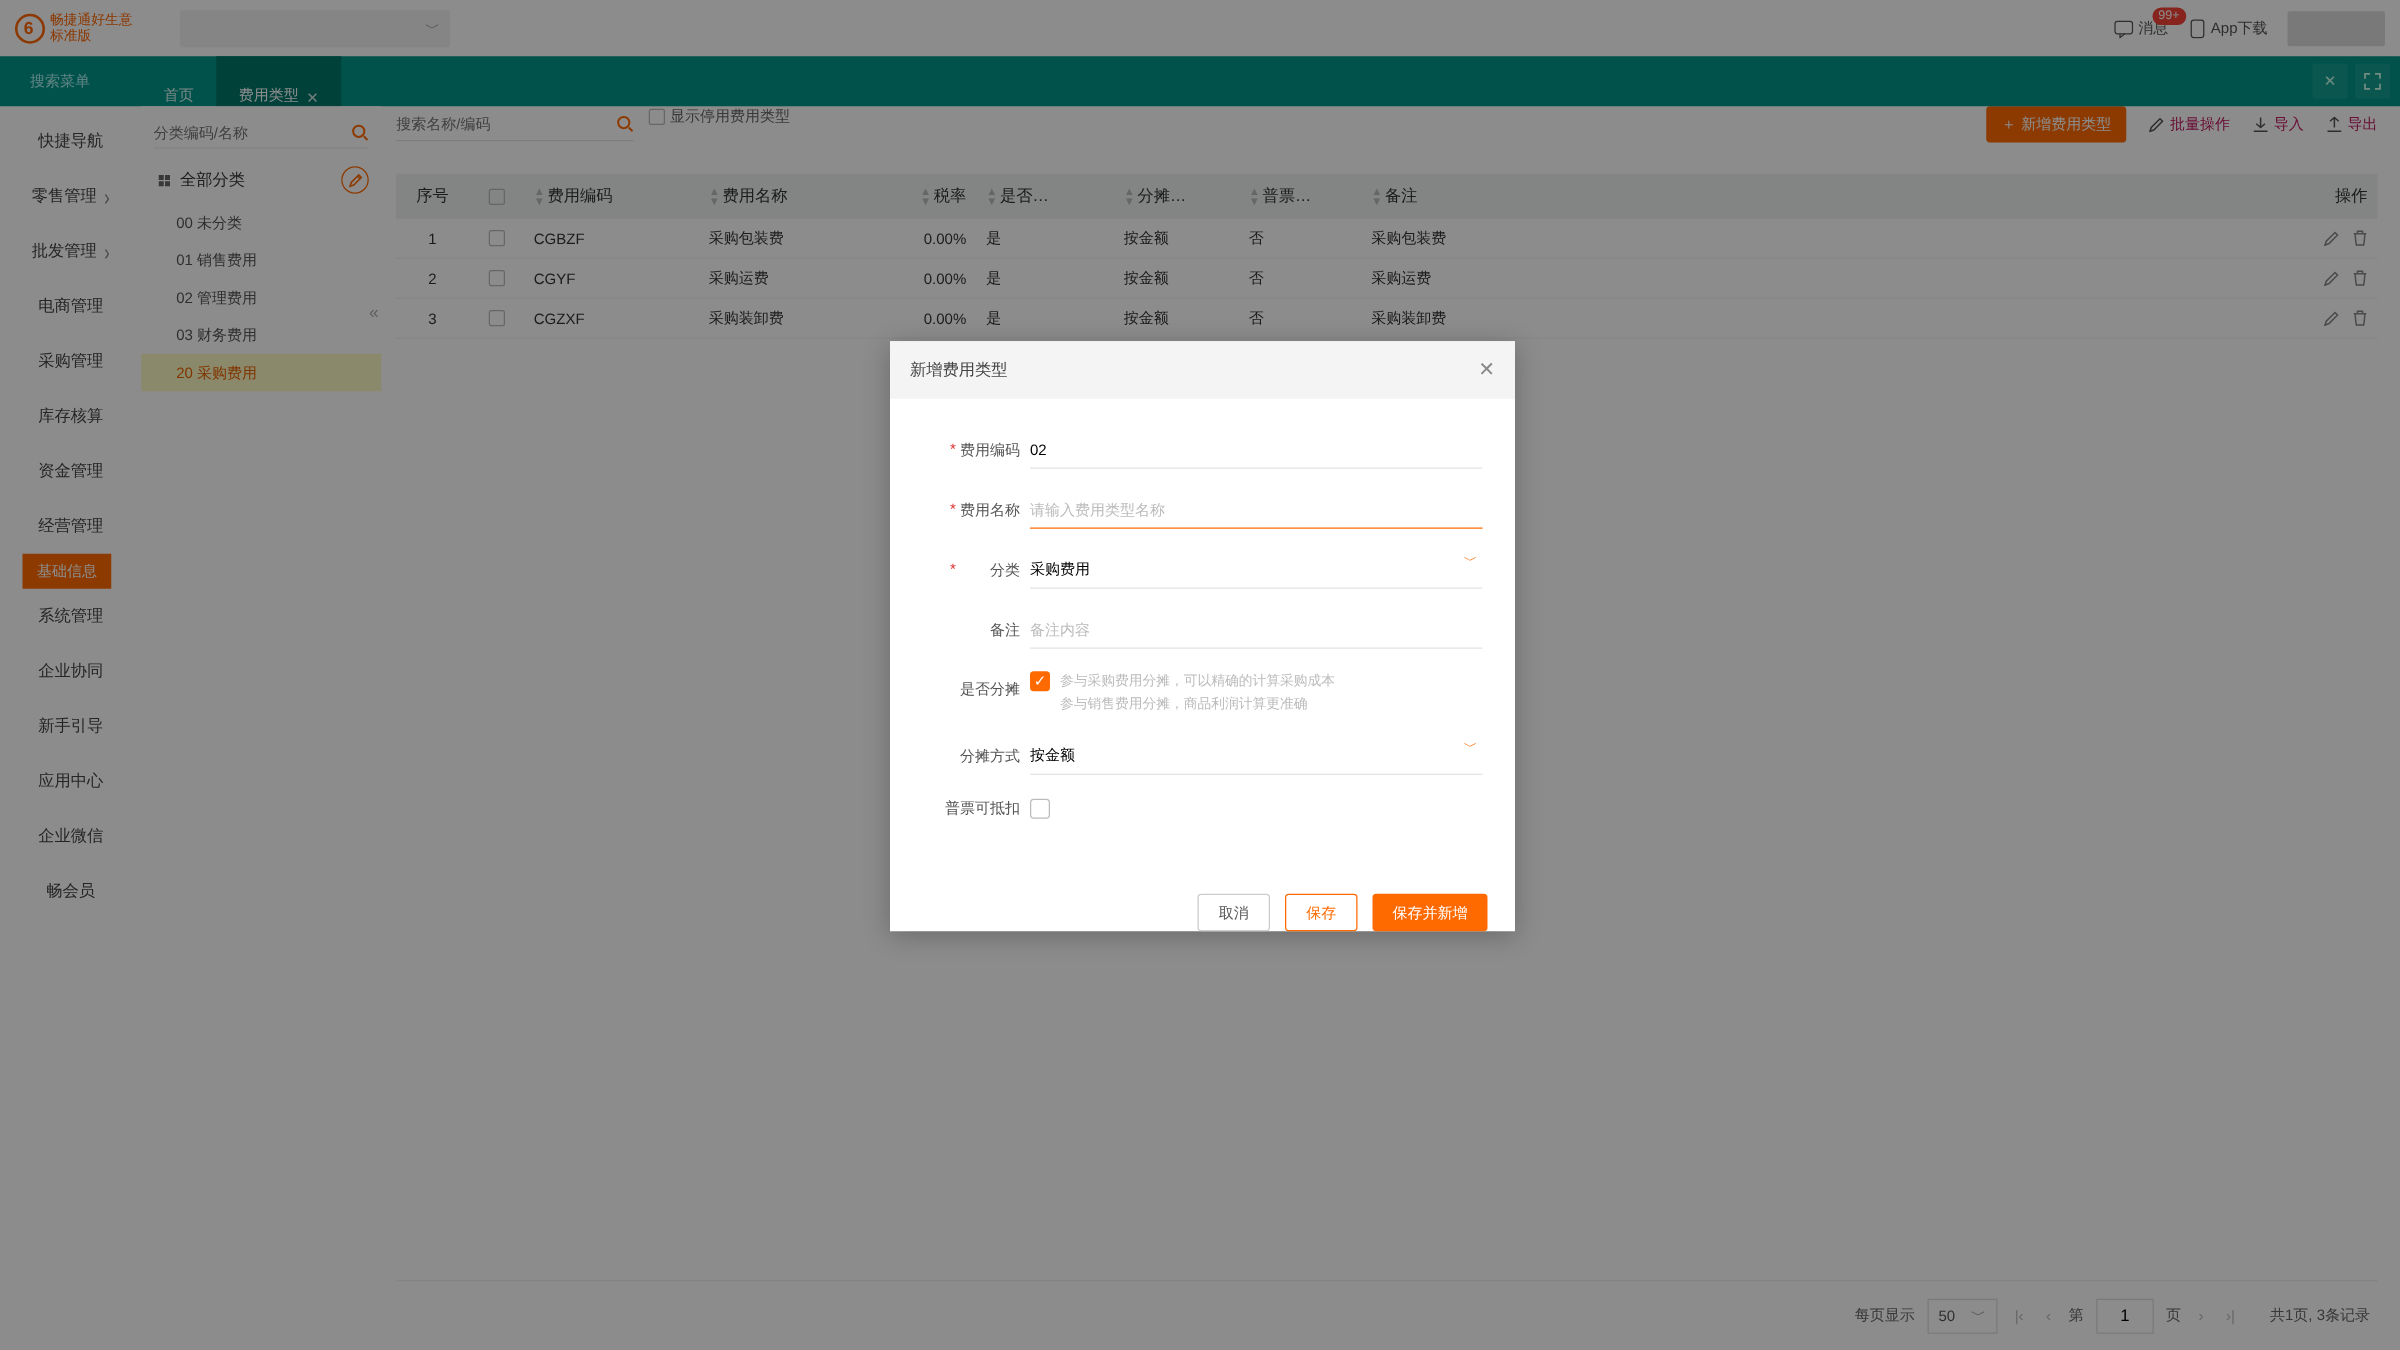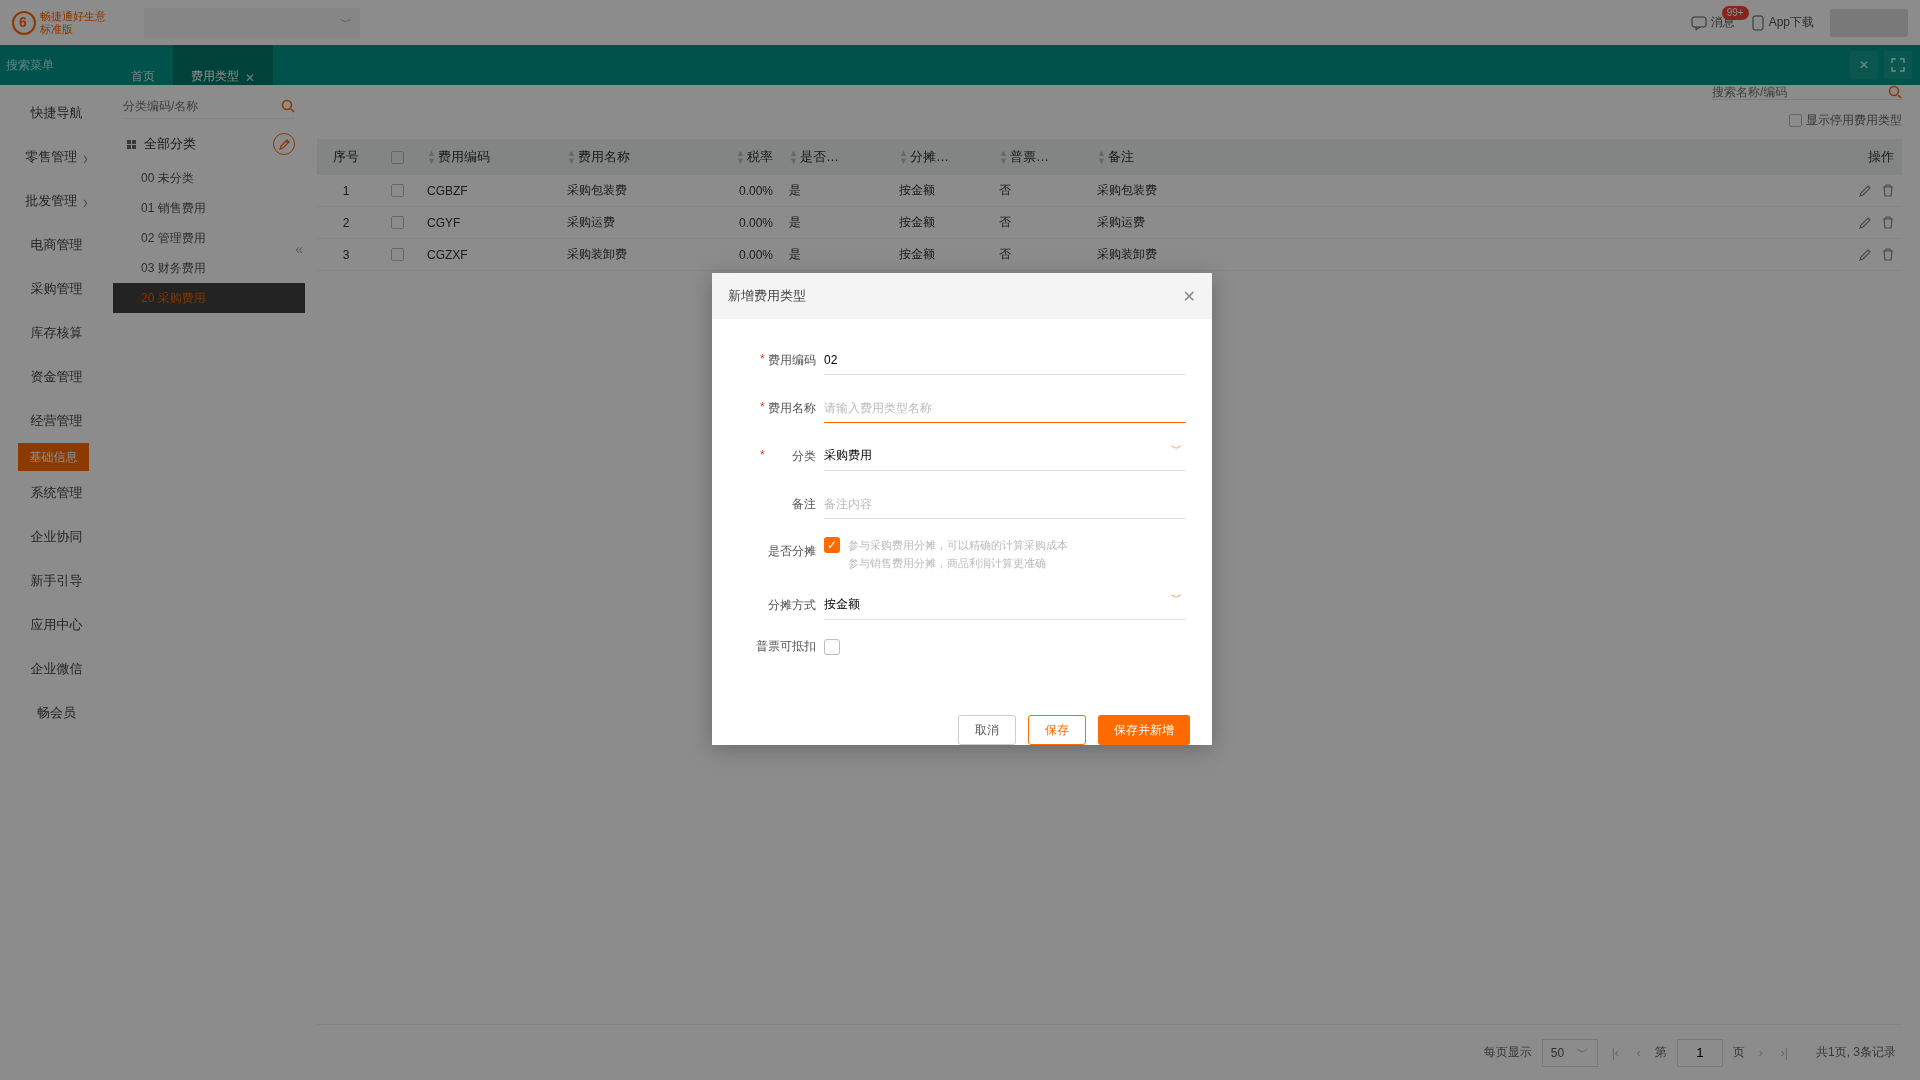--- a/index.html
+++ b/index.html
@@ -42,21 +42,21 @@
   }
   .avatar { width:78px; height:28px; background:#ddd; border-radius:2px;}
 
   
   .tabbar {
     height: 40px;
     background:#009688;
     display:flex; align-items:stretch;
     position:relative;
   }
-  .tabbar-left { width:113px; display:flex; align-items:center; color:#aee; padding-left:6px;}
+  .tabbar-left { width:113px; display:flex; align-items:center; color:#aee; padding-left:24px;}
   .tab { padding: 0 18px; display:flex; align-items:flex-end; color:#d9f5f2; cursor:pointer; gap:6px;}
   .tab.active { background:#00776b; color:#fff;}
   .tab .close { font-size:12px; opacity:.8;}
   .tabbar-right {
     margin-left:auto; display:flex; align-items:center; gap:6px; padding-right:8px;
   }
   .sq-btn { width:28px; height:28px; display:flex; align-items:center; justify-content:center;
     background:rgba(255,255,255,.08); color:#cfe; border-radius:2px; cursor:pointer;}
 
   
@@ -107,26 +107,26 @@
     font-size:12px; margin-left:auto; cursor:pointer;
   }
   .collapse-handle{
     position:absolute; right:2px; top:156px; color:#aaa; font-size:14px; cursor:pointer;
   }
   .tree-list{ padding:0 0 0 0;}
   .tree-item{
     height:30px; display:flex; align-items:center; padding-left:28px;
     color:#555; cursor:pointer; font-size:12px;
   }
-  .tree-item.active{ background:#404040; color:#e86100;}
+  .tree-item.active{ background:#fef9c3; color:#e86100;}
 
   
   .content { flex:1; padding:0 18px 0 12px; display:flex; flex-direction:column;}
   .toolbar {
-    height:54px; display:flex; align-items:flex-end; gap:12px;flex-direction:column;
+    height:54px; display:flex; align-items:flex-start; gap:12px;
   }
   .searchbox { width:190px; height:28px; border-bottom:1px solid #e5e5e5;
     display:flex; align-items:center;}
   .searchbox input{border:0; outline:0; flex:1; font-size:12px; background:transparent;}
   .searchbox .s-icon{ color:#ff6a00;}
   .chk { display:flex; align-items:center; gap:4px; color:#666;}
   .chk .box{ width:13px; height:13px; border:1px solid #bbb; border-radius:2px;}
   .toolbar-right{ margin-left:auto; display:flex; align-items:center; gap:18px;}
   .primary-btn{
     background:#ff6a00; color:#fff; padding:6px 12px; border-radius:3px;

